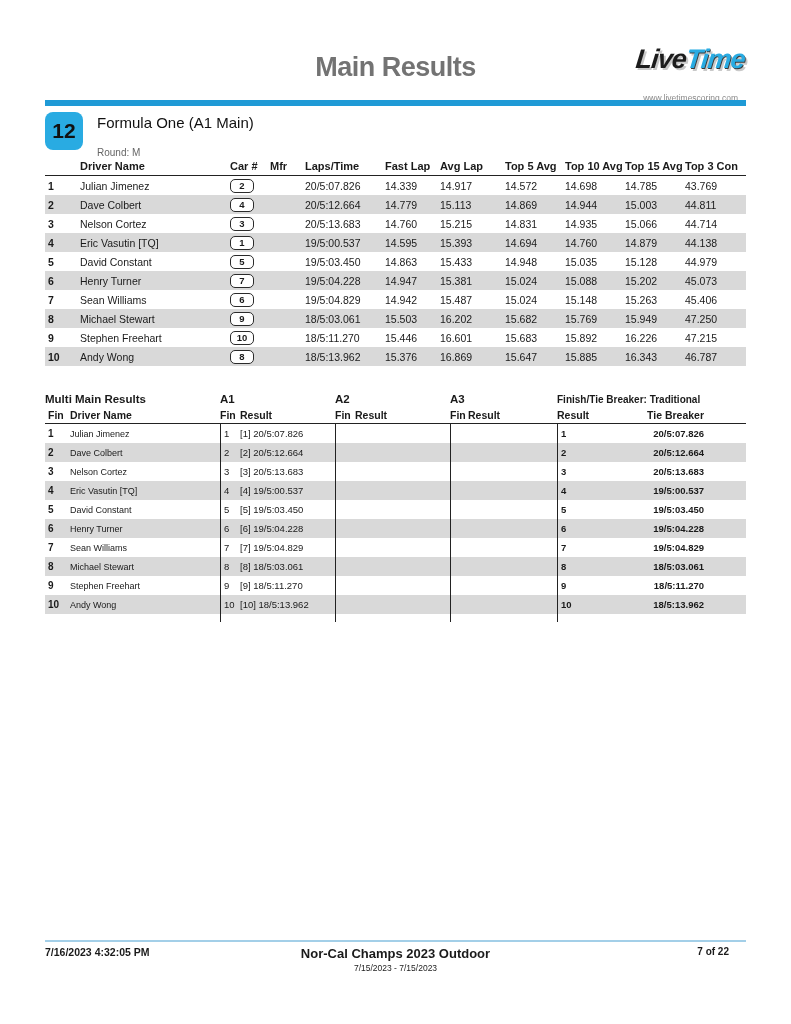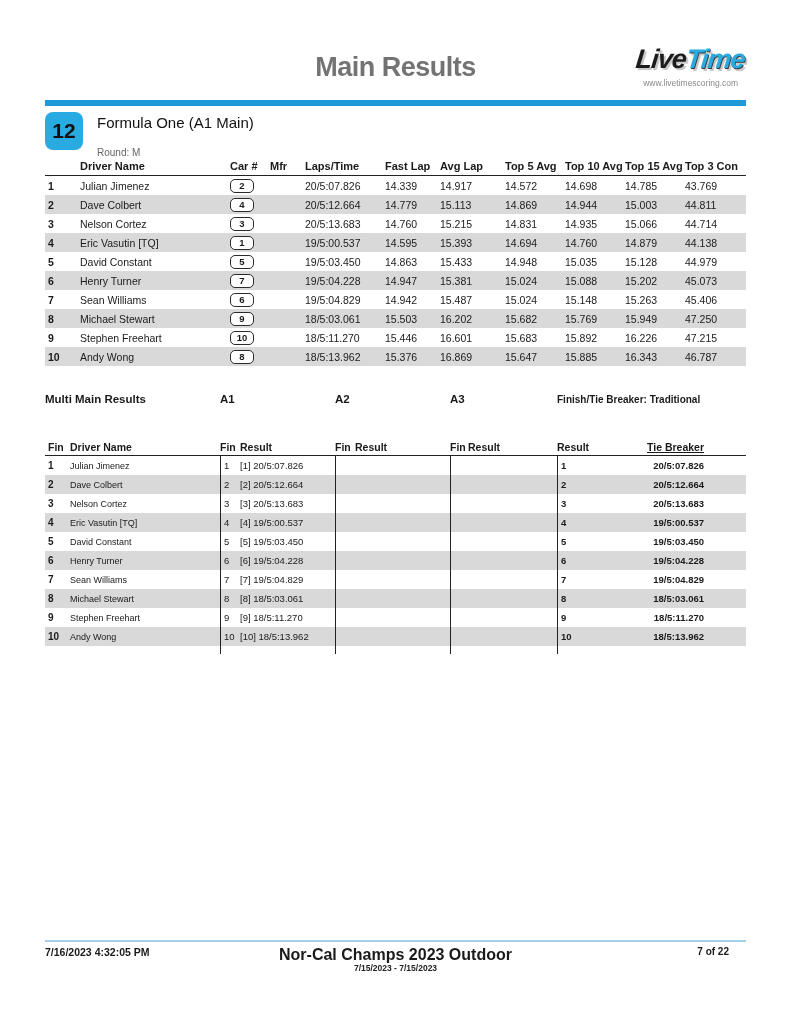--- a/index.html
+++ b/index.html
@@ -37,21 +37,21 @@
     font-weight: bold;
     font-style: italic;
     letter-spacing: -1px;
     transform: skewX(-6deg);
     text-shadow: 2px 2px 0 #c9c9c9;
     white-space: nowrap;
   }
   .logo-live { color: #1c1c1c; }
   .logo-time { color: var(--badge-blue, #29abe2); text-shadow: 1px 1px 0 #3a3a3a, 3px 3px 0 #c9c9c9; }
   .logo-url {
-    margin-top: 3px;
+    margin-top: 18px;
     font-size: 8.5px;
     color: #8a8a8a;
   }
   .accent-bar {
     position: absolute;
     top: 100px; left: 45px; width: 701px; height: 6px;
     background: var(--accent-blue, #1f9ad6);
   }
 
   
@@ -126,64 +126,63 @@
   }
   .mm-tiebreak-label { font-size: 10px; }
   .mm-header-row {
     display: grid;
     grid-template-columns: 25px 150px 20px 95px 20px 95px 18px 89px 80px 109px;
     font-weight: bold;
     font-size: 10.5px;
     height: 17px;
     align-items: center;
     border-bottom: 1.5px solid #222;
-    margin-top: 32px;
   }
   .mm-row, .mm-ext {
     display: grid;
     grid-template-columns: 25px 150px 20px 95px 20px 95px 18px 89px 80px 109px;
     align-items: center;
     font-size: 9.5px;
   }
   .mm-row { height: 19px; }
   .mm-row:nth-child(even) { background: var(--row-alt-gray, #d9d9d9); }
   .mm-ext { height: 8px; background: #fff; }
   .m-fin { font-weight: bold; padding-left: 3px; font-size: 10px; }
   .m-driver { font-size: 9px; }
   .bl { border-left: 1px solid #222; height: 100%; display: flex; align-items: center; }
   .m-afin { padding-left: 3px; }
   .m-ares { font-weight: normal; }
   .m-fres { font-weight: bold; padding-left: 3px; }
   .m-tie { font-weight: bold; text-align: right; padding-right: 42px; }
-  .h-tie { text-align: right; padding-right: 42px; text-decoration: underline; }
+  .h-tie { text-align: right; padding-right: 42px; }
   .h-fin { padding-left: 3px; }
 
   
   .footer {
     position: absolute;
     top: 940px; left: 45px; width: 701px;
     border-top: 2px solid var(--footer-rule-blue, #a3cfe8);
     padding-top: 4px;
   }
   .footer-row { position: relative; height: 14px; }
   .footer-generated {
     position: absolute; left: 0; top: 0;
     font-size: 10.5px; font-weight: bold;
   }
   .footer-page {
     position: absolute; right: 17px; top: 0;
     font-size: 10px; font-weight: bold;
   }
   .footer-event {
     text-align: center;
-    font-size: 16px; font-weight: bold;
+    font-size: 13px; font-weight: bold;
   }
   .footer-dates {
     text-align: center;
-    font-size: 8.5px; font-weight: bold;
+    font-size: 8.5px; font-weight: normal;
     color: #222;
     margin-top: 3px;
   }
 </style>
 </head>
 <body>
 
 <div class="page">
 
   <div class="page-title">Main Results</div>

